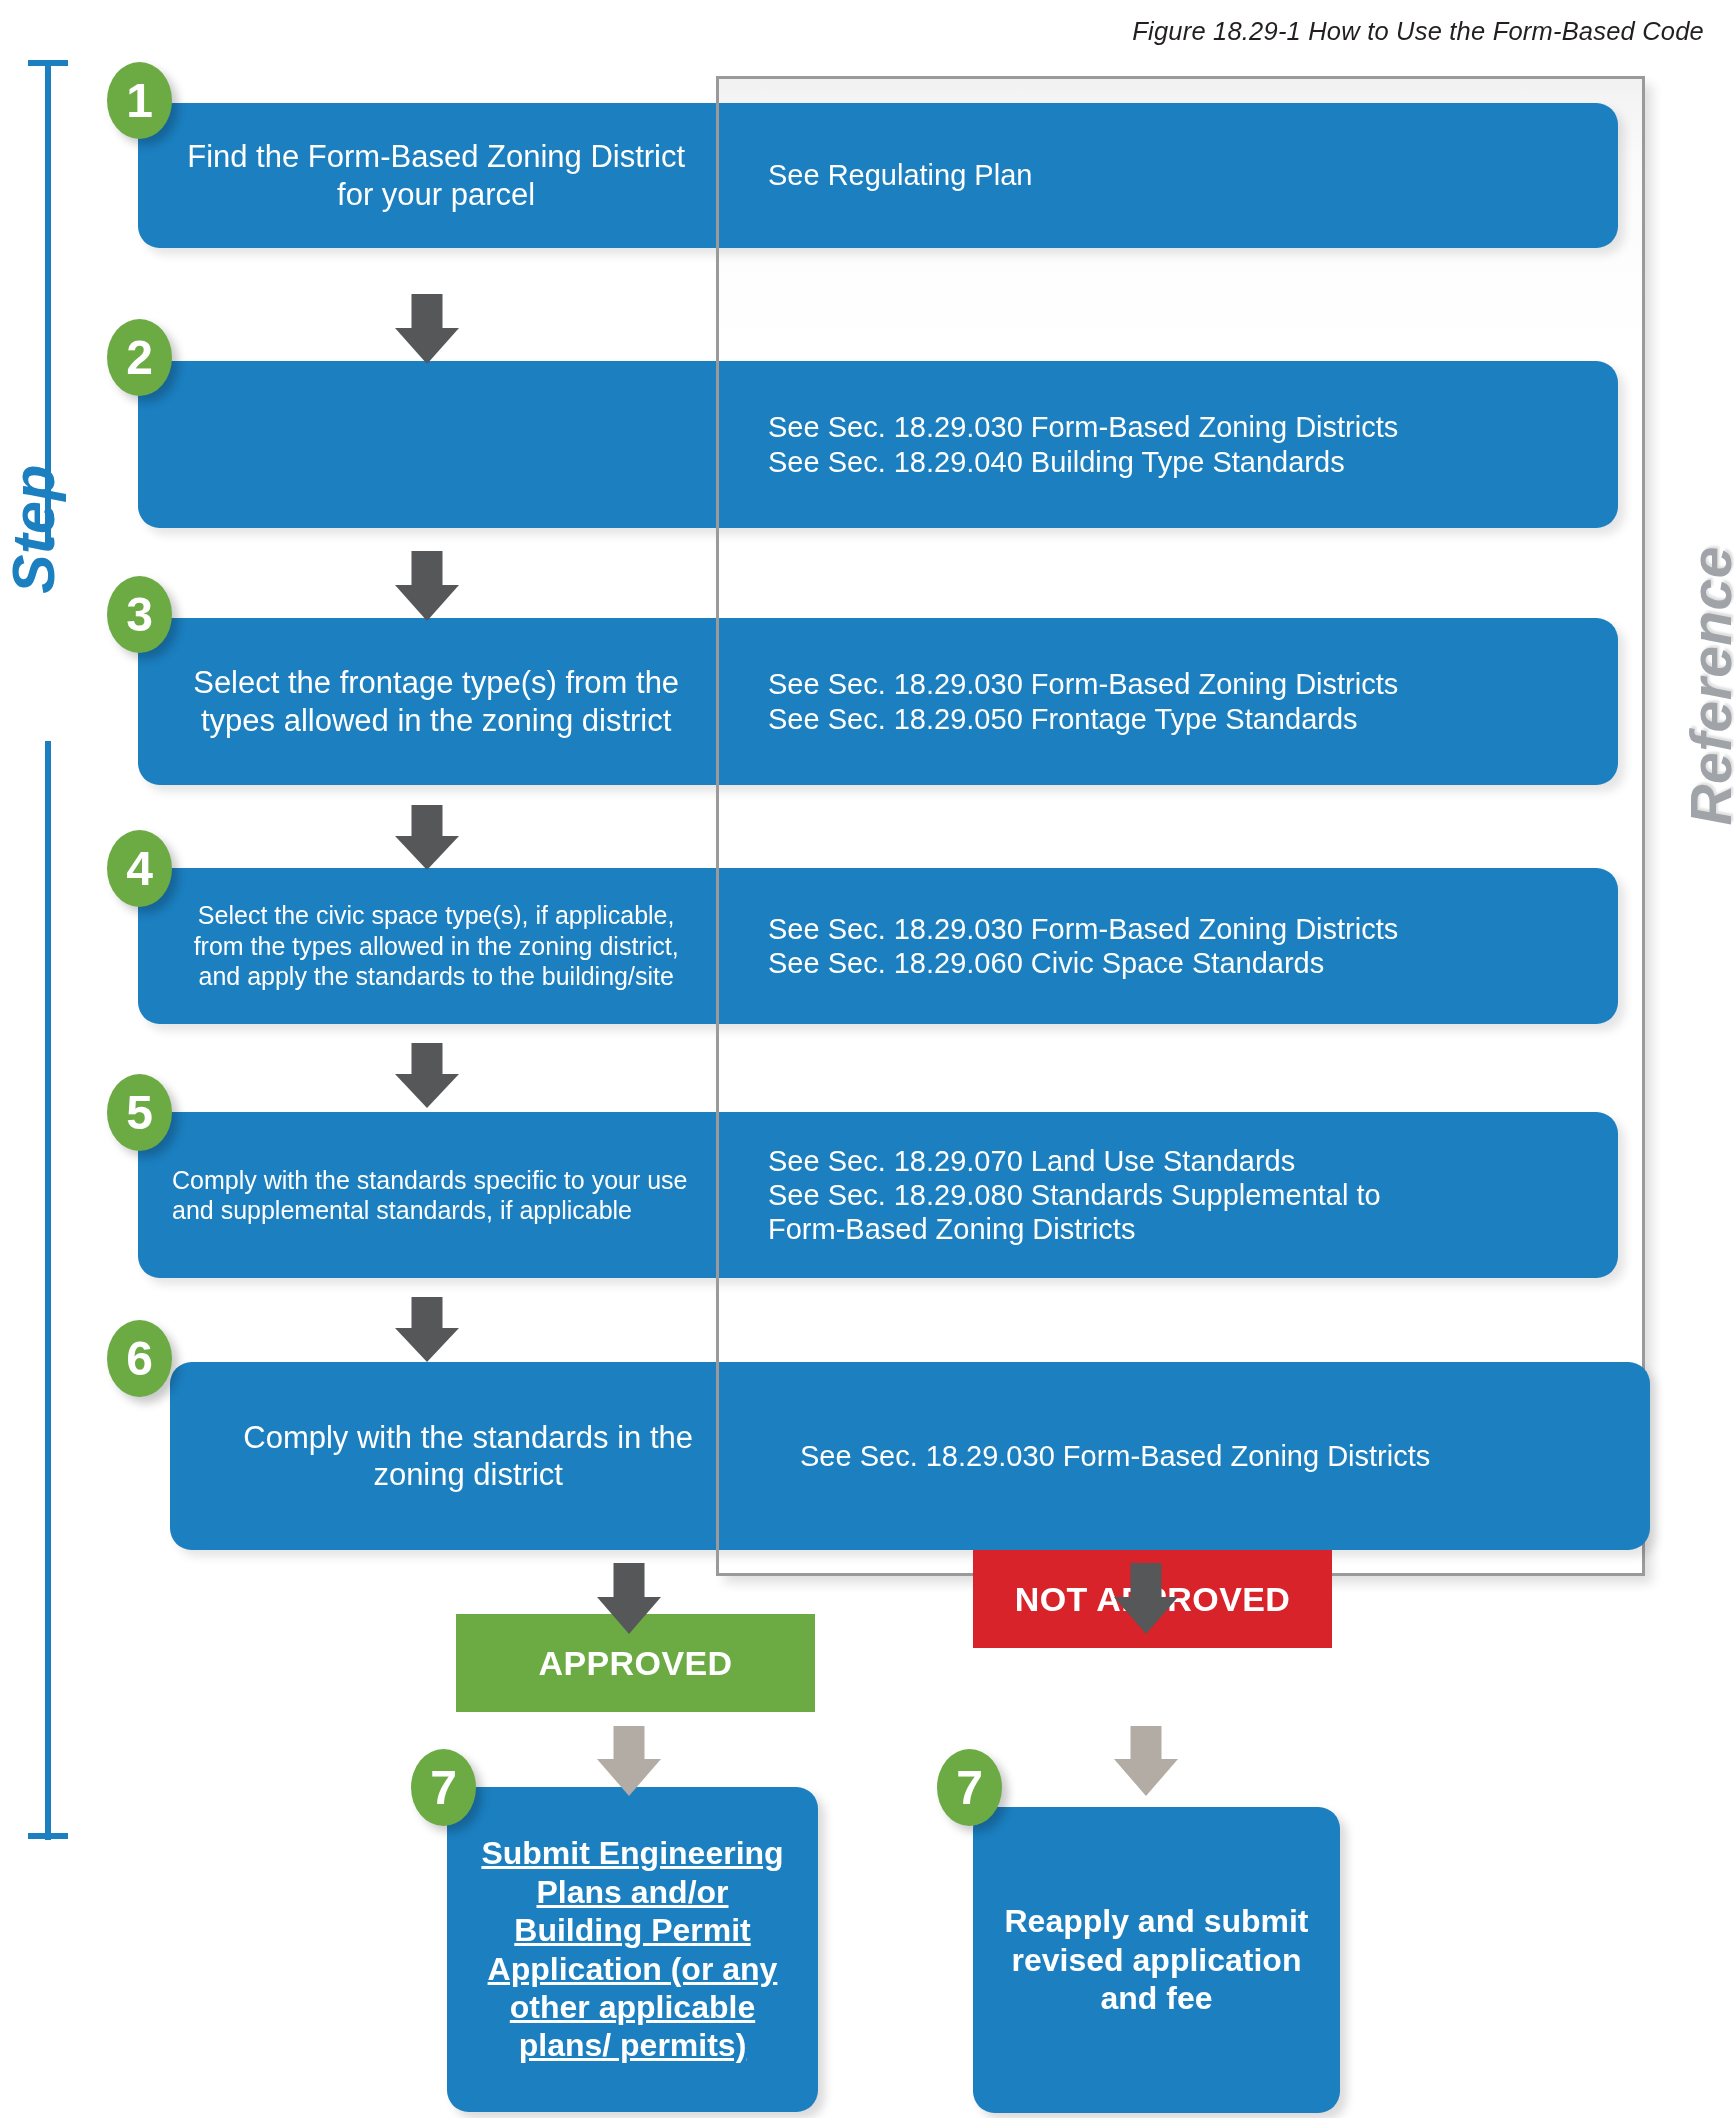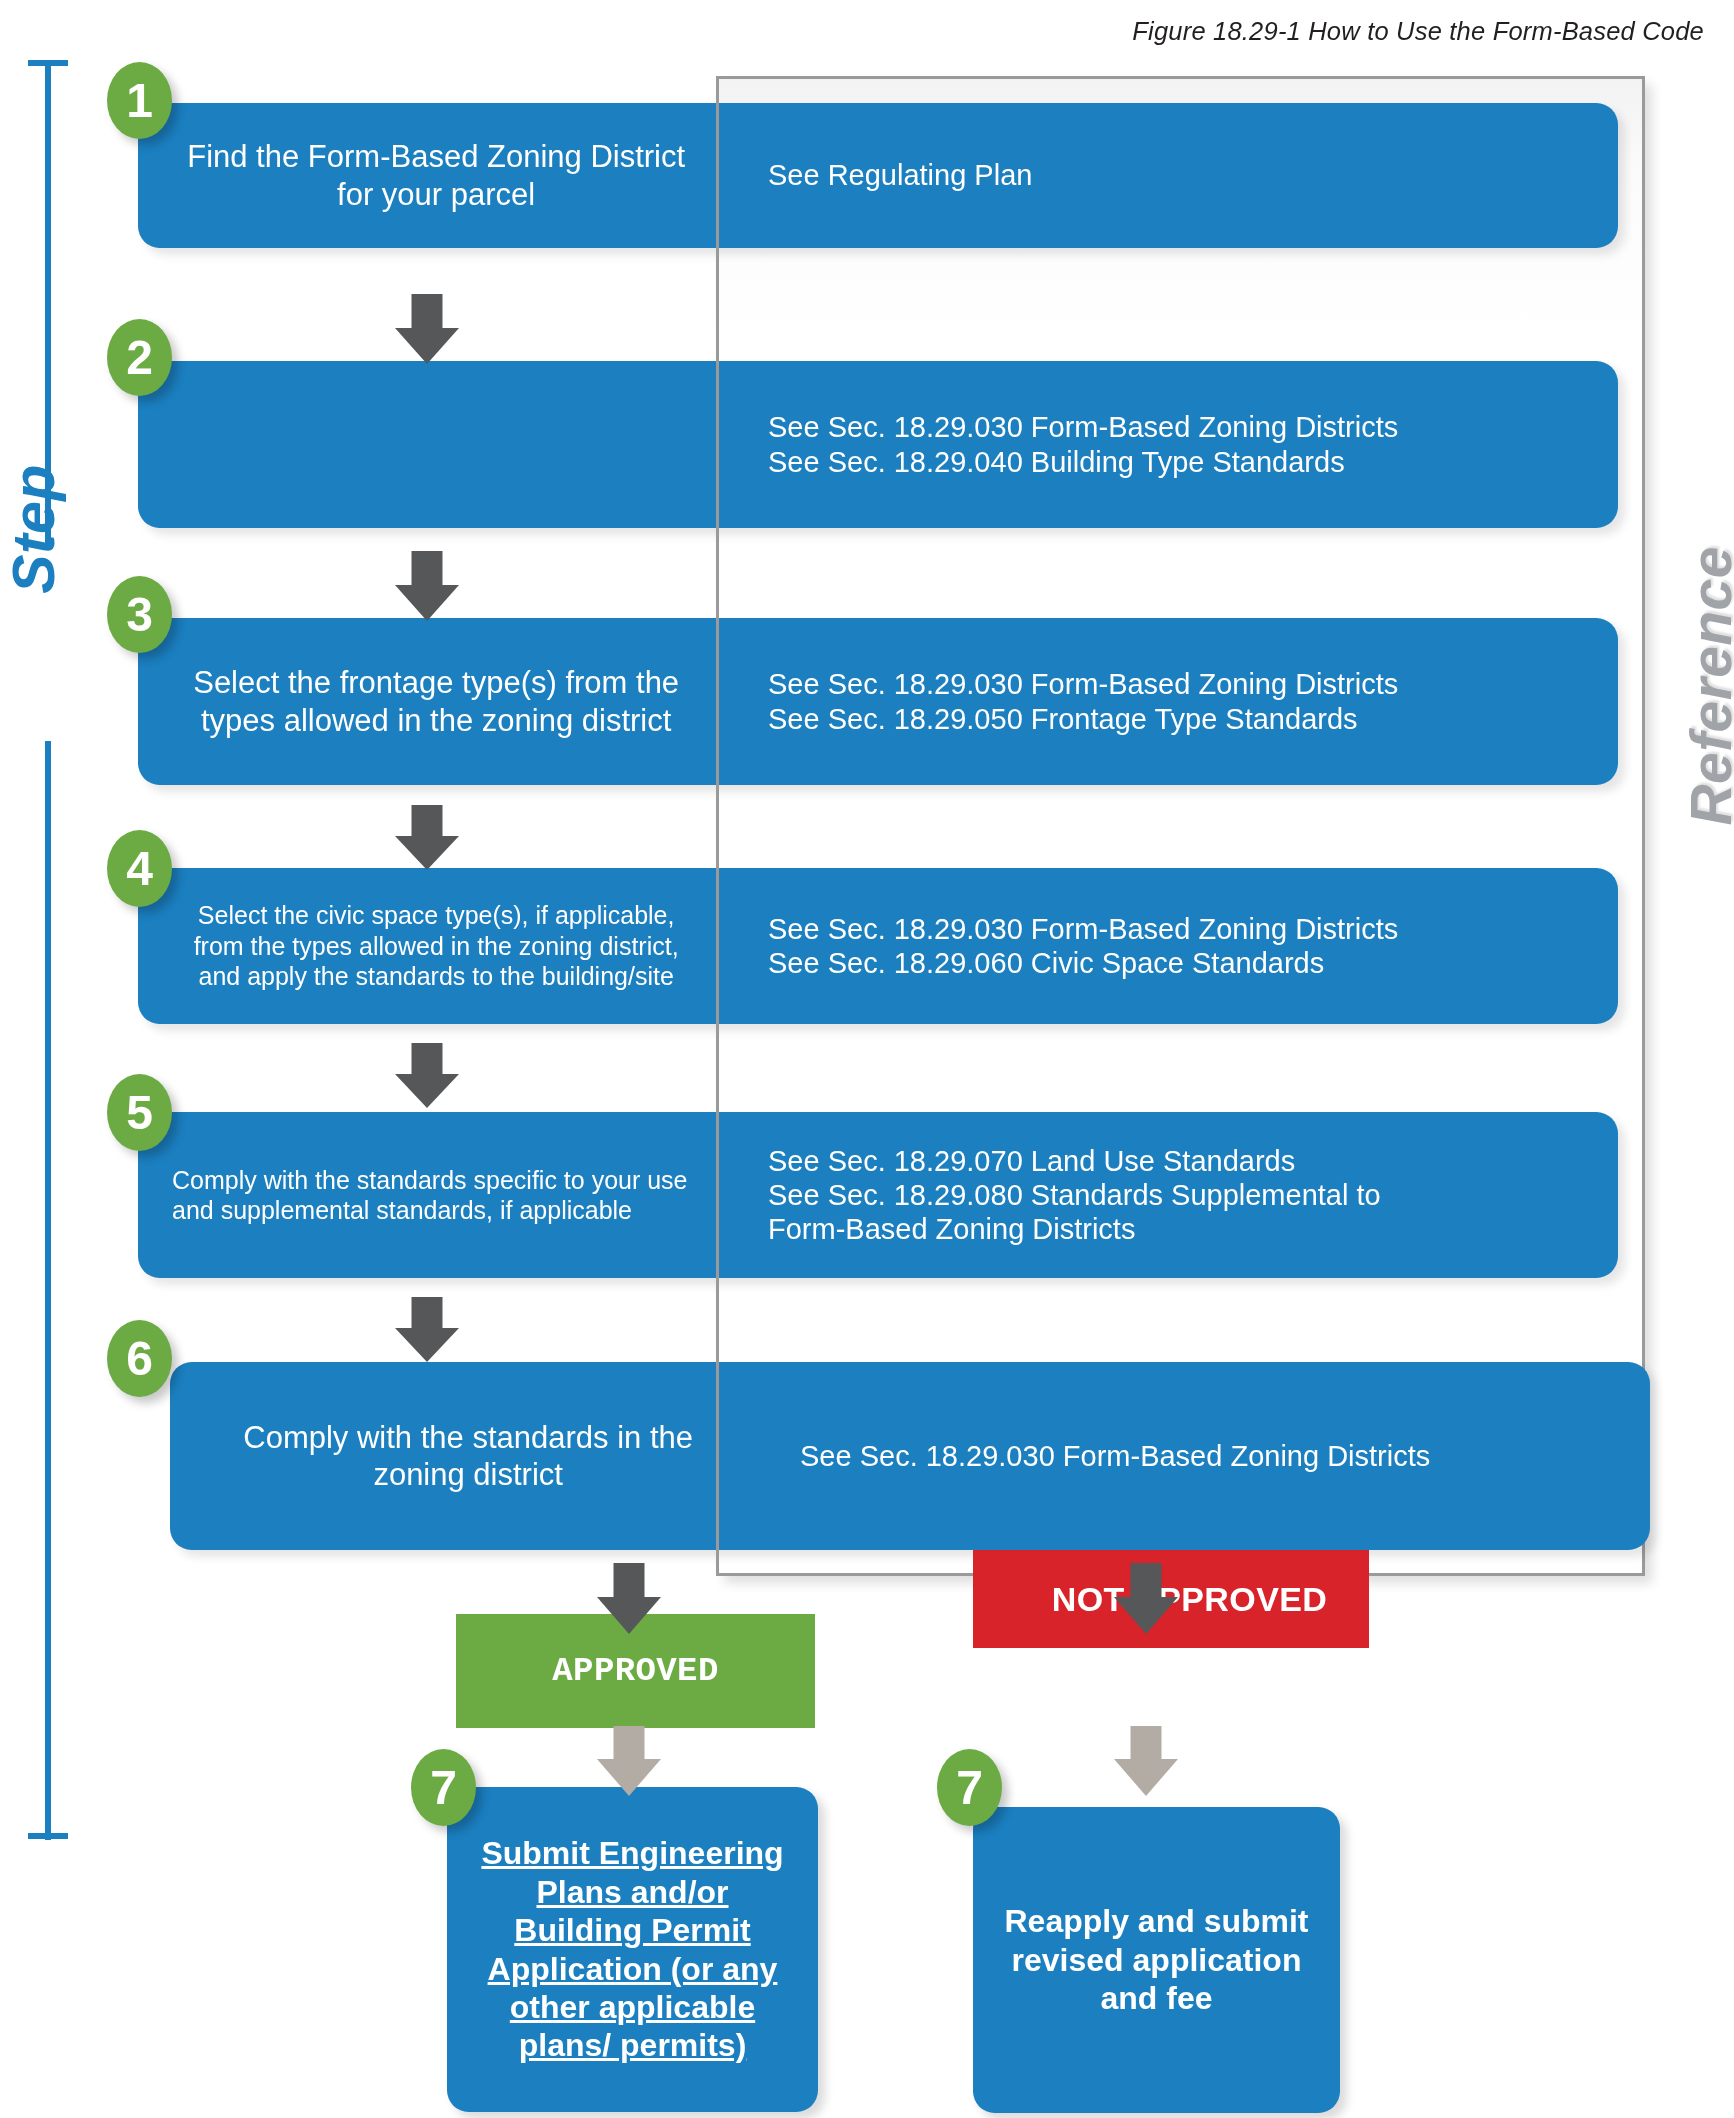--- a/index.html
+++ b/index.html
@@ -344,23 +344,23 @@
 
   <div class="arrow" style="left:597px;top:1563px;width:63px;height:77px;">
     <div class="shaft" style="height:34px;"></div>
     <div class="head" style="top:34px;border-top-width:37px;"></div>
   </div>
   <div class="arrow" style="left:1114px;top:1563px;width:63px;height:77px;">
     <div class="shaft" style="height:34px;"></div>
     <div class="head" style="top:34px;border-top-width:37px;"></div>
   </div>
 
-  <div class="result-box approved" style="left:456px;top:1614px;width:359px;height:114px;font-family:Liberation Mono, monospace;">APPROVED</div>
-
-  <div class="result-box not-approved" style="left:973px;top:1550px;width:359px;height:98px;padding-left:37px;">NOT APPROVED</div>
+  <div class="result-box approved" style="left:456px;top:1614px;width:359px;height:98px;">APPROVED</div>
+
+  <div class="result-box not-approved" style="left:973px;top:1550px;width:359px;height:98px;">NOT APPROVED</div>
 
   <div class="arrow tan" style="left:597px;top:1726px;width:63px;height:77px;">
     <div class="shaft" style="height:32.5px;"></div>
     <div class="head" style="top:32.5px;border-top-width:37px;"></div>
   </div>
   <div class="arrow tan" style="left:1114px;top:1726px;width:63px;height:77px;">
     <div class="shaft" style="height:32.5px;"></div>
     <div class="head" style="top:32.5px;border-top-width:37px;"></div>
   </div>
 

